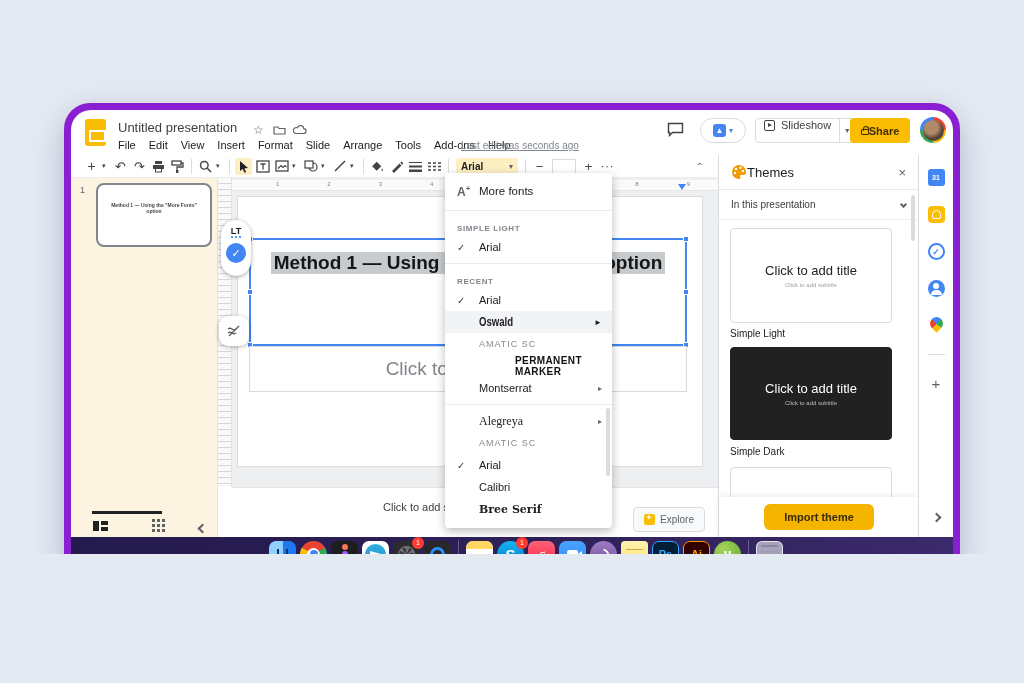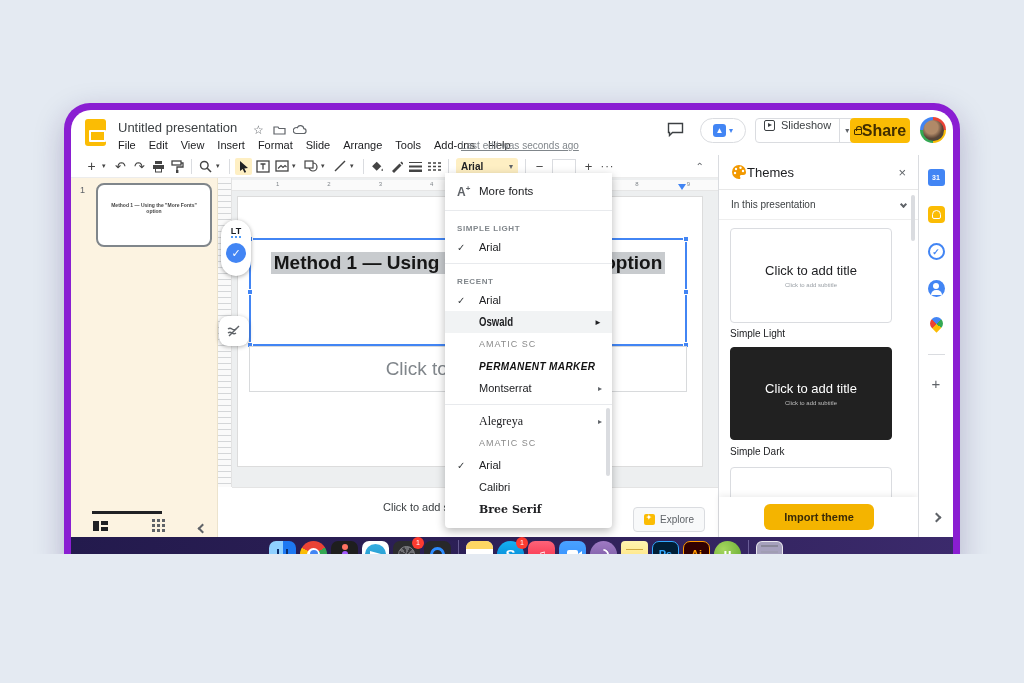--- a/index.html
+++ b/index.html
@@ -23,21 +23,21 @@
   .comment-ic { position:absolute; left:596px; top:12px; }
   .present-btn { position:absolute; left:629px; top:8px; width:46px; height:25px; border:1px solid #dadce0; border-radius:13px; display:flex; align-items:center; justify-content:center; gap:3px; }
   .present-sq { width:13px; height:13px; background:#4285f4; border-radius:3px; color:#fff; font-size:8px; display:flex; align-items:center; justify-content:center; }
   .caret { font-size:8px; color:#5f6368; }
   .present-btn .caret { color:#4285f4; }
   .slideshow-btn { position:absolute; left:684px; top:8px; height:25px; border:1px solid #dadce0; border-radius:4px; display:flex; align-items:flex-start; background:#fff; }
   .ss-main { display:flex; align-items:center; gap:6px; padding:0 8px; font-size:11px; color:#3c4043; }
   .ss-ic { width:11px; height:11px; border:1.4px solid #3c4043; border-radius:2px; position:relative; }
   .ss-ic::after { content:""; position:absolute; left:3px; top:2px; border-left:4px solid #3c4043; border-top:2.5px solid transparent; border-bottom:2.5px solid transparent; }
   .ss-caret { border-left:1px solid #dadce0; height:100%; display:flex; align-items:center; padding:0 5px; }
-  .share-btn { position:absolute; left:779px; top:8px; width:60px; height:25px; background:#fbbc04; border-radius:4px; display:flex; align-items:center; justify-content:center; font-size:16px; font-weight:bold; color:#422e00; }
+  .share-btn { position:absolute; left:779px; top:8px; width:60px; height:25px; background:#fbbc04; border-radius:4px; display:flex; align-items:center; justify-content:center; font-size:11px; font-weight:bold; color:#422e00; }
   .lock { width:8px; height:6px; border:1.3px solid #422e00; border-radius:1px; position:relative; margin-top:3px; }
   .lock::before { content:""; position:absolute; left:1px; top:-4px; width:4px; height:4px; border:1.3px solid #422e00; border-bottom:none; border-radius:3px 3px 0 0; }
   .avatar { position:absolute; left:849px; top:7px; width:26px; height:26px; border-radius:50%;
             background:conic-gradient(#ea4335 0 25%,#fbbc04 0 50%,#34a853 0 75%,#4285f4 0); }
   .avatar::after { content:""; position:absolute; inset:2.5px; border-radius:50%; background:radial-gradient(circle at 40% 35%,#b08968 0 35%,#5c4436 60%,#2f4f4a 100%); }
 
   
   .toolbar { position:absolute; left:0; top:45px; width:647px; height:23px; display:flex; align-items:center; padding-left:12px; gap:2px; border-bottom:1px solid #ececec; }
   .ti { width:17px; height:17px; display:flex; align-items:center; justify-content:center; color:#444; font-size:11px; border-radius:2px; flex:0 0 auto; }
   .ti svg { display:block; }
@@ -95,21 +95,21 @@
   .fm-row { height:22px; display:flex; align-items:center; padding:0 10px 0 12px; font-size:11px; color:#202124; position:relative; }
   .fm-row.more { height:28px; font-size:11.5px; color:#202124; }
   .fm-check { width:22px; font-size:10px; color:#3c4043; flex:0 0 auto; }
   .fm-hdr { font-size:8px; letter-spacing:.6px; font-weight:bold; color:#80868b; padding:8px 0 3px 12px; }
   .fm-div { height:1px; background:#e8eaed; margin:5px 0; }
   .fm-arrow { margin-left:auto; font-size:8px; color:#202124; }
   .fm-arrow.gray { color:#5f6368; }
   .fm-row.hl { background:#f1f3f4;justify-content:center; }
   .f-oswald { font-weight:bold; transform:scaleX(.8); transform-origin:left; font-size:12px; }
   .f-amatic { text-transform:uppercase; font-size:9px; color:#8a8a8a; letter-spacing:1px; }
-  .f-marker { text-transform:uppercase; font-weight:800; font-style:italic; font-size:10px; letter-spacing:.4px; color:#111; }
+  .f-marker { text-transform:uppercase; font-weight:800; font-size:10px; letter-spacing:.4px; color:#111;margin-left:36px; }
   .f-serif { font-family:"Liberation Serif", serif; font-size:12px; }
   .f-breeserif { font-family:"DejaVu Serif", serif; font-weight:bold; font-size:11px; }
   .fm-more-ic { width:22px; color:#5f6368; font-size:12px; font-weight:bold; flex:0 0 auto; }
   .fm-scroll { position:absolute; right:2px; top:235px; width:4px; height:68px; background:#dadce0; border-radius:2px; }
 
   
   .themes { position:absolute; left:647px; top:45px; width:200px; height:382px; background:#fff; border-left:1px solid #dadce0; }
   .th-hdr { height:35px; display:flex; align-items:center; padding:0 12px; border-bottom:1px solid #e8e8e8; }
   .th-title { font-size:13px; color:#202124; }
   .th-close { margin-left:auto; font-size:13px; color:#5f6368; }

